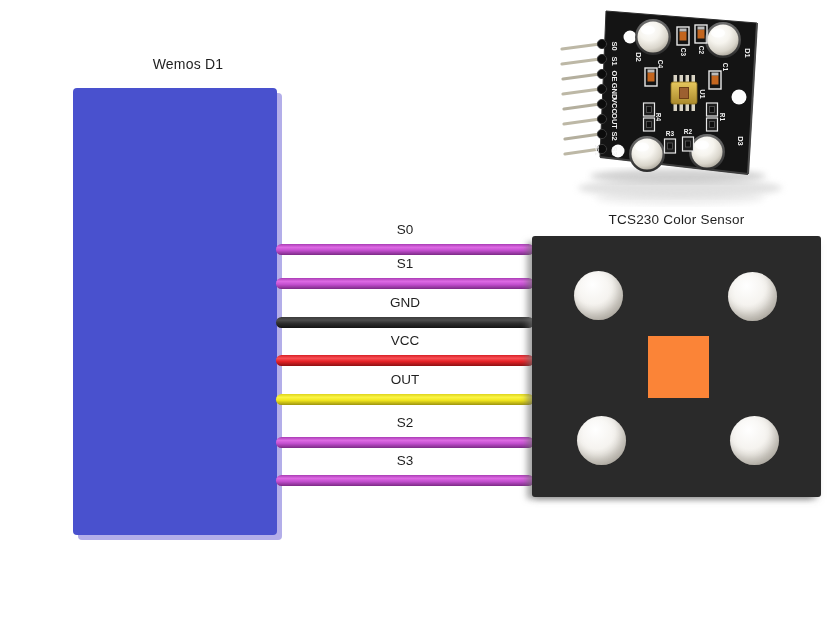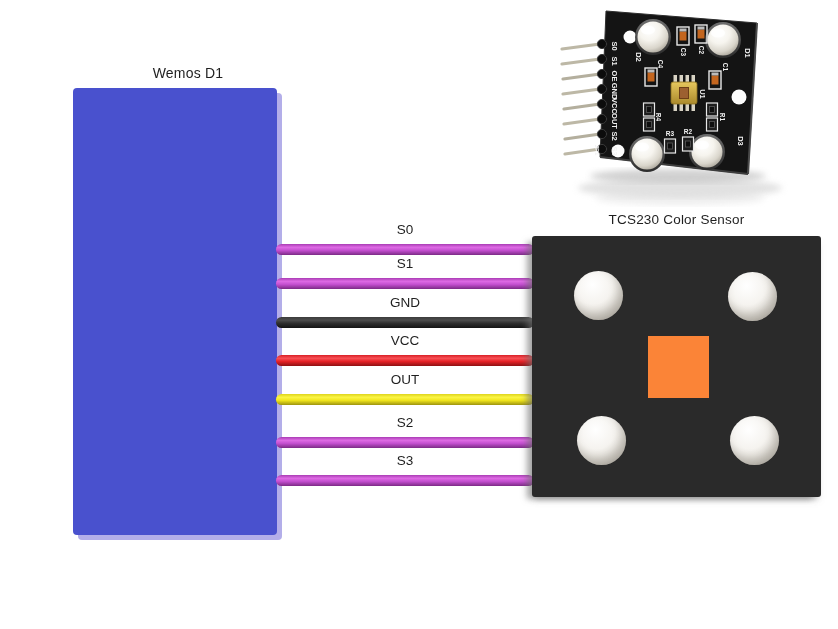--- a/index.html
+++ b/index.html
@@ -4,21 +4,21 @@
 <style>
   html,body{margin:0;padding:0;background:#ffffff;}
   .canvas{
     position:relative;width:838px;height:629px;background:#ffffff;
     font-family:"Liberation Sans", sans-serif;overflow:hidden;
   }
   .board-label{
     position:absolute;text-align:center;color:#1f1f1f;
     font-size:14px;letter-spacing:.2px;
   }
-  #wemos-label{left:73px;top:65px;width:230px;}
+  #wemos-label{left:73px;top:56px;width:230px;}
   #sensor-label{left:532px;top:212px;width:289px;font-size:13.5px;}
   #wemos-board{
     position:absolute;left:73px;top:88px;width:204px;height:447px;
     background:#4951ce;border-radius:4px;
     box-shadow:5px 5px 0 #b3aee9;
   }
   .wire-row{position:absolute;left:276px;width:258px;height:34px;}
   .row-0{top:222px}.row-1{top:256px}.row-2{top:295px}.row-3{top:333px}
   .row-4{top:372px}.row-5{top:415px}.row-6{top:453px}
   .wire-label{

